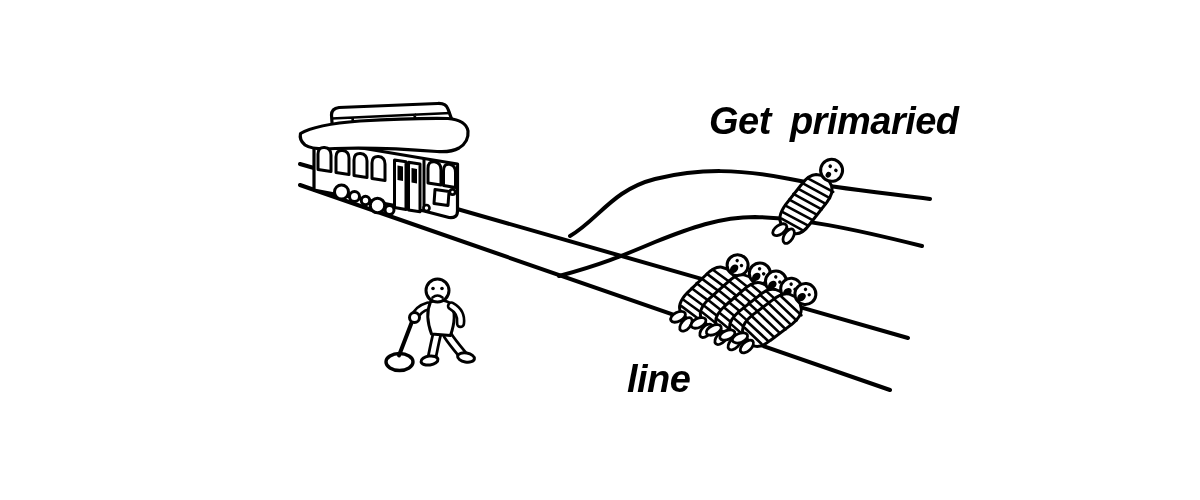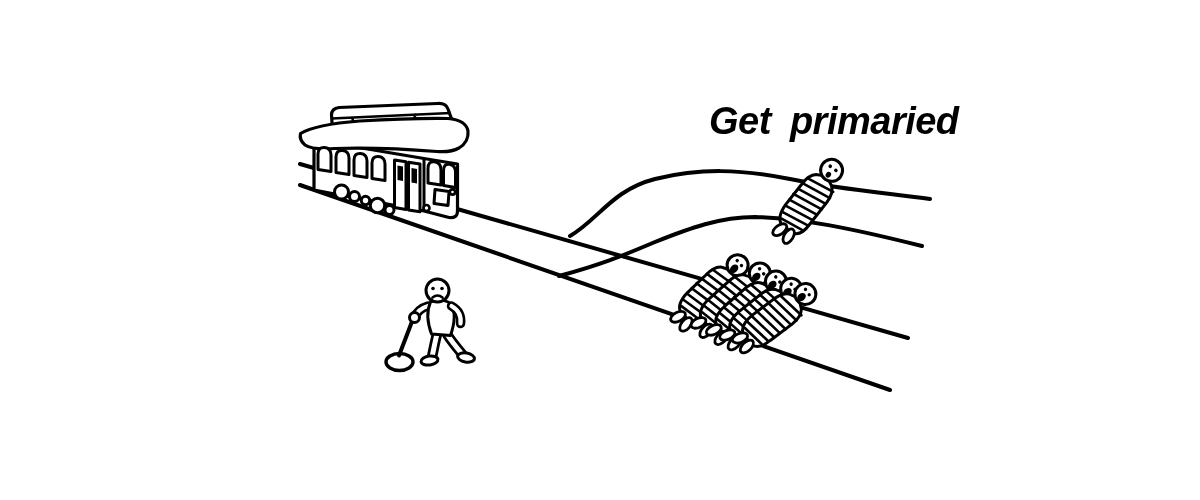--- a/index.html
+++ b/index.html
@@ -152,15 +152,16 @@
       <circle cx="437.5" cy="290.5" r="11.5" fill="#ffffff" stroke="#000000" stroke-width="3"></circle>
       <circle cx="433" cy="288.5" r="1.8" fill="#000000"></circle>
       <circle cx="442" cy="288.5" r="1.8" fill="#000000"></circle>
       <path d="M432.5,297.5 Q437.5,293.5 442.5,297.5" fill="none" stroke="#000000" stroke-width="2.6" stroke-linecap="round"></path>
     </g>
   </svg>
 
   <div class="label label-upper">Get primaried</div>
 
   <div class="label label-lower">
+    <div>line</div>
   </div>
 
 </div>
 
 </body></html>

